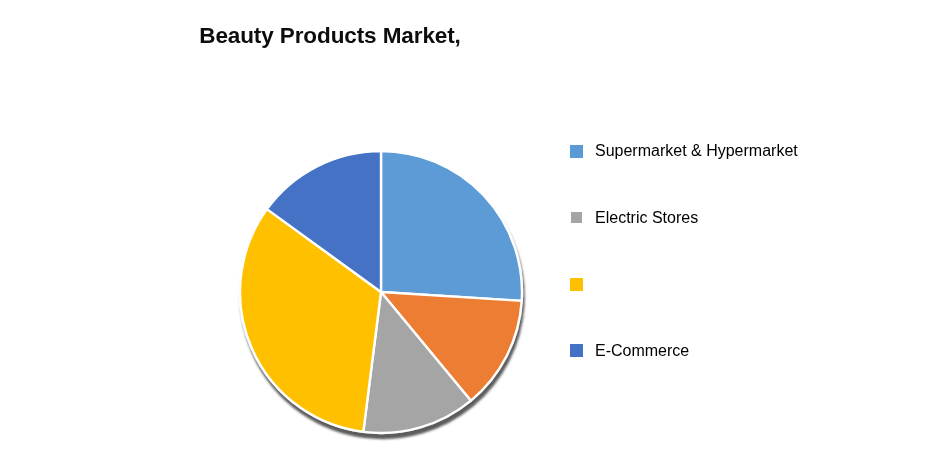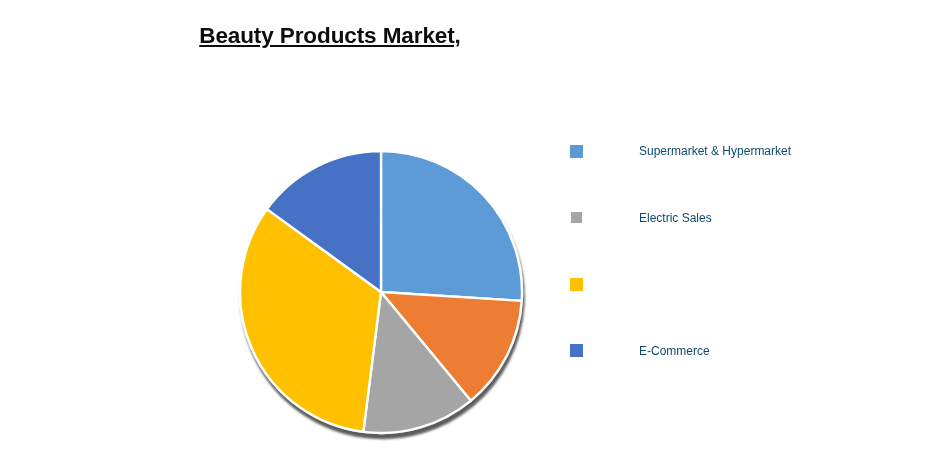--- a/index.html
+++ b/index.html
@@ -27,21 +27,21 @@
     top: 20px;
     left: 0;
     width: 660px;
     text-align: center;
     font-size: 22.5px;
     font-weight: bold;
     line-height: 1.38;
     color: #0d0d0d;
     letter-spacing: -0.1px;
   }
-  #chart-title .tline { display: block; white-space: nowrap; text-decoration: underline; }
+  #chart-title .tline { display: block; white-space: nowrap; }
 
   
   #pie-area {
     position: absolute;
     left: 0px;
     top: 96px;
     width: 560px;
     height: 360px;
   }
   #pie-svg { display: block; }
@@ -66,25 +66,24 @@
     display: block;
   }
   .legend-swatch.small {
     width: 11px;
     height: 11px;
     flex: 0 0 11px;
     margin-left: 1px;
     margin-right: 13px;
   }
   .legend-label {
-    font-size: 12px;
+    font-size: 16px;
     line-height: 1;
-    color: #0c4a6e;
+    color: #000000;
     white-space: nowrap;
-    margin-left: 44px;
   }
 </style>
 </head>
 <body>
 
 <div id="chart-root">
 
   <div id="chart-title">
     <span class="tline">Beauty Products Market,</span>
   </div>
@@ -109,21 +108,21 @@
   <div id="legend">
 
     <div class="legend-item">
       <span class="legend-swatch" style="background: rgb(91, 155, 213);"></span>
       <span class="legend-label">Supermarket &amp; Hypermarket</span>
     </div>
 
 
     <div class="legend-item">
       <span class="legend-swatch small" style="background: rgb(165, 165, 165);"></span>
-      <span class="legend-label">Electric Sales</span>
+      <span class="legend-label">Electric Stores</span>
     </div>
 
     <div class="legend-item">
       <span class="legend-swatch" style="background: rgb(255, 192, 0);"></span>
     </div>
 
     <div class="legend-item">
       <span class="legend-swatch" style="background: rgb(68, 114, 196);"></span>
       <span class="legend-label">E-Commerce</span>
     </div>

